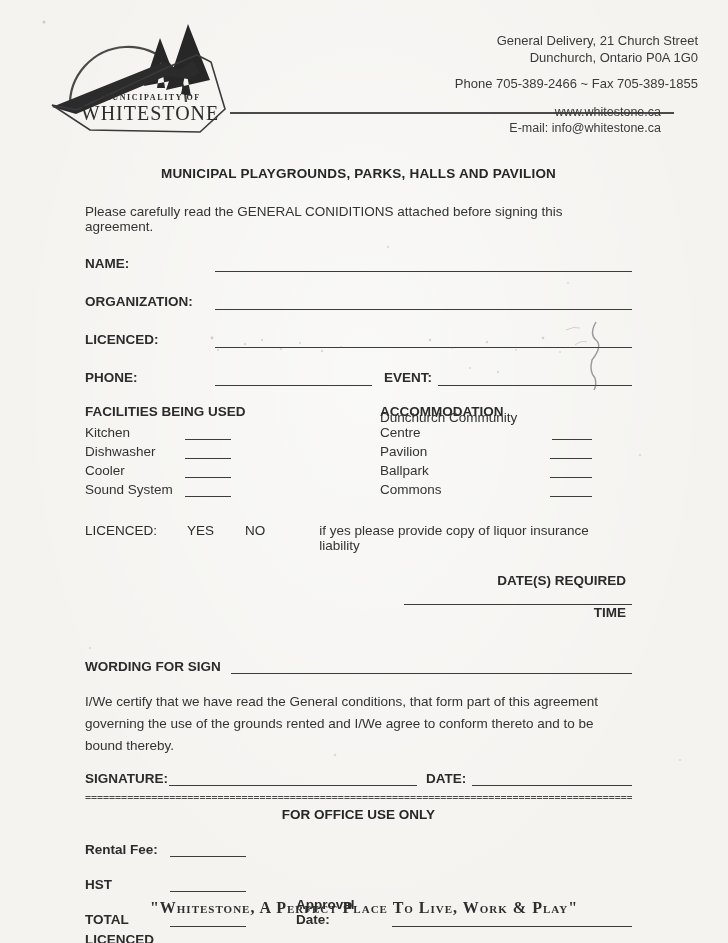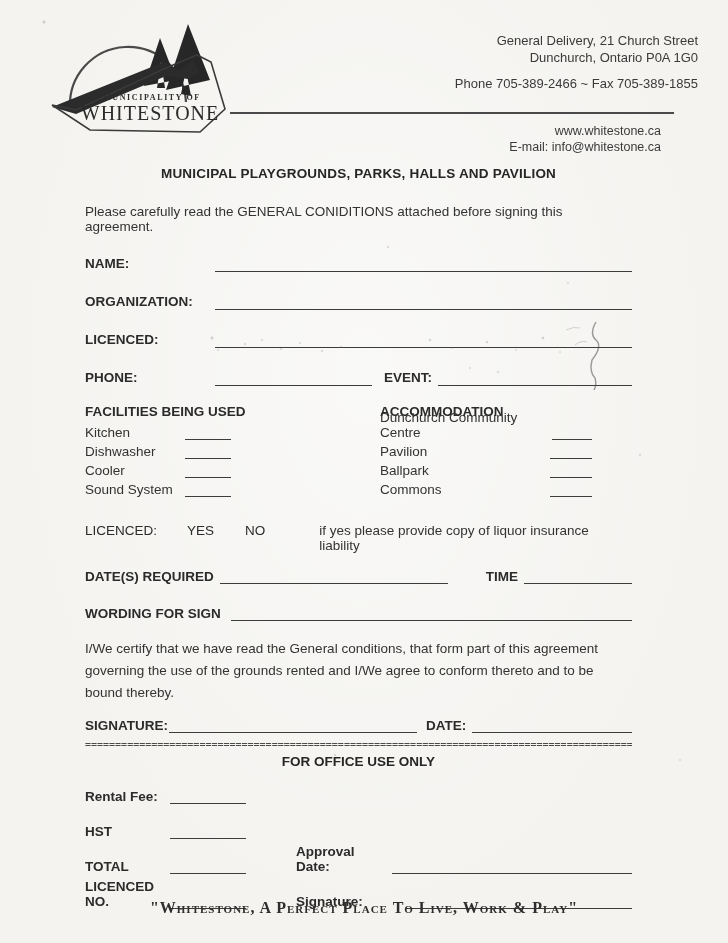--- a/index.html
+++ b/index.html
@@ -9,21 +9,21 @@
       radial-gradient(ellipse at 50% 40%, rgba(255,255,255,.5), rgba(0,0,0,0) 70%),
       #f4f3f0;
     font-family:"Liberation Sans","DejaVu Sans",sans-serif;
     color:#333;
   }
   
   .logo{position:absolute;left:48px;top:10px;width:192px;height:128px;}
   .addr-block{position:absolute;top:32px;right:30px;text-align:right;font-size:13px;line-height:17px;color:#3a3a3a;}
   .addr-phone{margin-top:9px;font-size:13px;}
   .header-rule{position:absolute;top:112px;left:230px;right:54px;border-top:2px solid #4a4a4a;}
-  .web-block{position:absolute;top:123px;right:67px;text-align:right;font-size:12.5px;line-height:16px;color:#3a3a3a;}
+  .web-block{position:absolute;top:104px;right:67px;text-align:right;font-size:12.5px;line-height:16px;color:#3a3a3a;}
   
   .form{position:absolute;left:85px;top:166px;width:547px;font-size:13.5px;color:#333;}
   .title{text-align:center;font-weight:bold;font-size:13.5px;color:#262626;letter-spacing:.2px;}
   .intro{margin-top:23px;}
   .frow{display:flex;align-items:flex-end;margin-top:21px;line-height:17px;justify-content:center;}
   .flabel{font-weight:bold;color:#2b2b2b;flex:0 0 130px;}
   .line{border-bottom:1.5px solid #3c3c3c;height:16px;flex:1 1 auto;}
   .line-fixed{flex:0 0 auto;}
   .inline-label{font-weight:bold;color:#2b2b2b;margin:0 6px 0 12px;}
   
@@ -32,21 +32,21 @@
   .item-row{display:flex;align-items:flex-end;height:18px;margin-bottom:1px;}
   .item-row .blank-l{width:42px;margin-left:auto;margin-right:40px;border-bottom:1.5px solid #3c3c3c;height:14px;}
   .fac-label{flex:0 0 100px;}
   .blank-r{width:46px;border-bottom:1.5px solid #3c3c3c;height:14px;}
   
   .lic-row{display:flex;margin-top:25px;}
   .lic-row .b{font-weight:normal;color:#2b2b2b;}
   .lic-yes{margin-left:30px;} .lic-no{margin-left:31px;}
   .lic-note{margin-left:54px;}
   
-  .dates-row{display:flex;align-items:flex-end;margin-top:14px;}
+  .dates-row{display:flex;align-items:flex-end;margin-top:20px;flex-direction:column;}
   .dates-row .flabel2{font-weight:bold;color:#2b2b2b;margin-right:6px;}
   .date-line{width:228px;}
   .time-label{margin-left:38px;}
   .wording-row{display:flex;align-items:flex-end;margin-top:20px;}
   .certify{margin-top:17px;line-height:22px;}
   
   .sig-row{display:flex;align-items:flex-end;margin-top:12px;}
   .sig-line{width:248px;}
   .equals{margin-top:7px;font-family:"DejaVu Sans Mono",monospace;font-size:10px;line-height:9px;letter-spacing:0;color:#4a4a4a;white-space:nowrap;overflow:hidden;}
   

